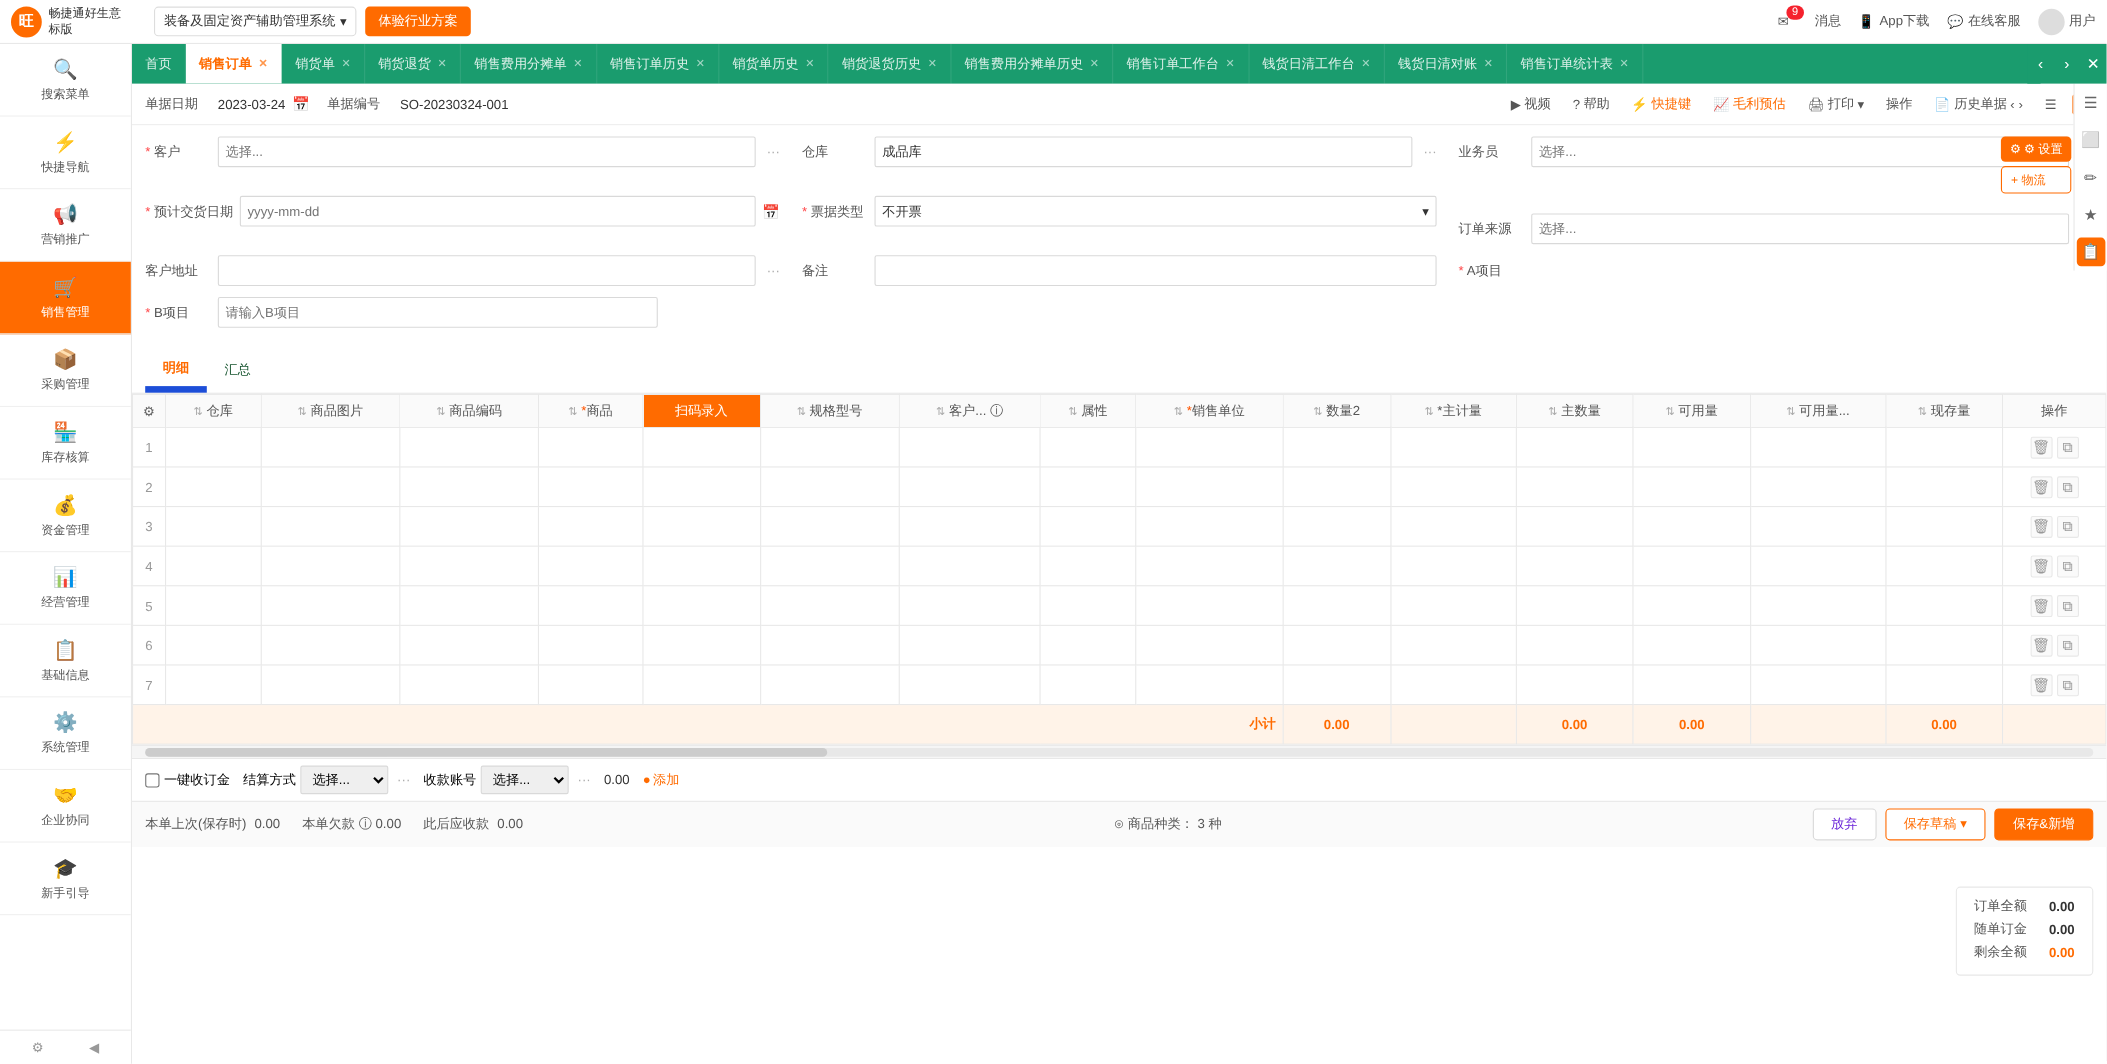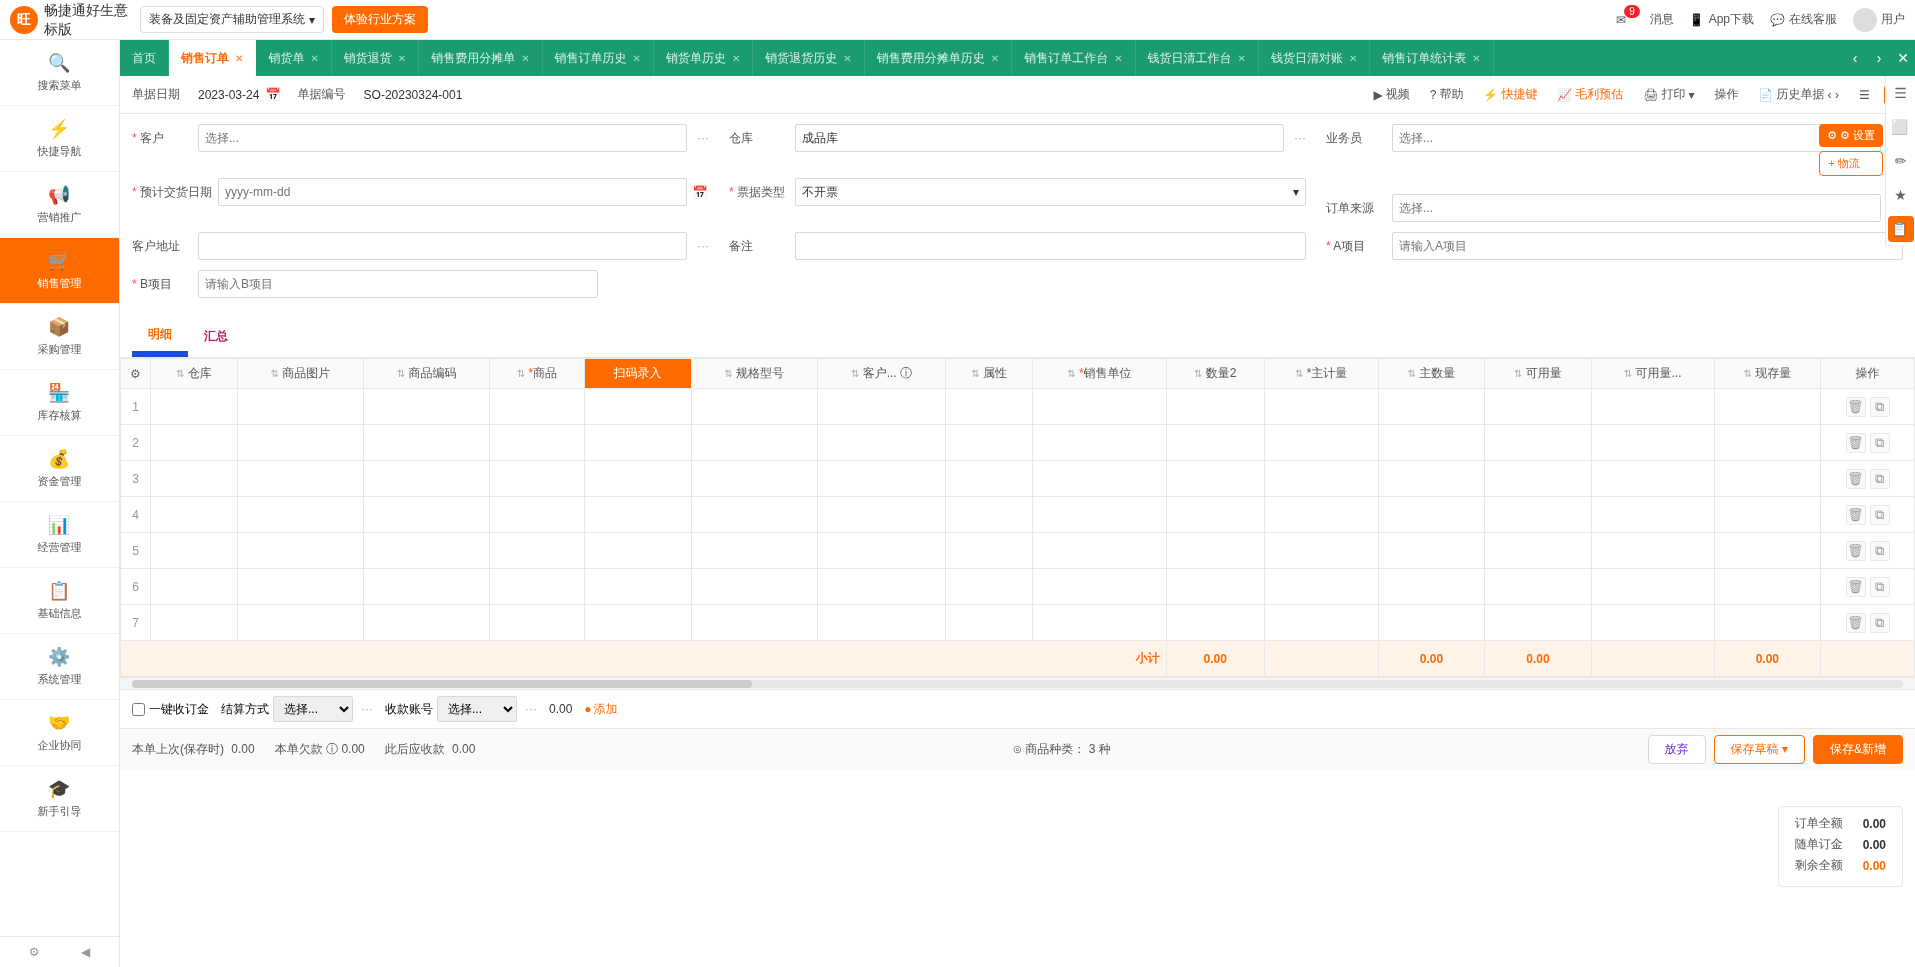--- a/index.html
+++ b/index.html
@@ -23,21 +23,21 @@
       width: 120px;
       gap: 6px;
     }
     .logo-icon {
       width: 28px; height: 28px;
       background: #ff6b00;
       border-radius: 50%;
       display: flex; align-items: center; justify-content: center;
       color: #fff; font-size: 14px; font-weight: bold;
     }
-    .logo-text { font-size: 14px; color: #333; line-height: 1.3; }
+    .logo-text { font-size: 11px; color: #333; line-height: 1.3; }
     .app-selector {
       display: flex; align-items: center; gap: 4px;
       padding: 4px 8px; border: 1px solid #ddd; border-radius: 4px;
       cursor: pointer; background: #fff; margin-left: 10px;
       font-size: 12px; color: #333;
     }
     .industry-btn {
       margin-left: 8px;
       background: #ff6b00; color: #fff;
       border: none; border-radius: 4px;
@@ -237,23 +237,22 @@
     .tabs-row {
       display: flex; align-items: center;
       padding: 0 12px;
       border-bottom: 1px solid #e8e8e8;
       background: #fff;
     }
     .tab-item {
       padding: 8px 16px;
       font-size: 12px;
       cursor: pointer;
-      color: #be185d;
+      color: #14532d;
       border-bottom: 2px solid transparent;
-      font-weight: bold;
     }
     .tab-item.active {
       color: #ff6b00;
       border-bottom: 6px solid #1d4ed8;
       font-weight: bold;
     }
 
     
     .table-container {
       overflow-x: auto;
@@ -678,21 +677,20 @@
           <label class="form-label">客户地址</label>
           <input class="form-input" type="text" style="color: rgb(187, 187, 187);">
           <span class="ellipsis-btn">···</span>
         </div>
         <div class="form-col" style="margin-left:20px;">
           <label class="form-label">备注</label>
           <input class="form-input" type="text" style="flex: 2 1 0%;">
         </div>
         <div class="form-col" style="margin-left:20px;">
           <label class="form-label required">A项目</label>
-          <input class="form-input" type="text" style="color: rgb(187, 187, 187);" placeholder="请输入A项目">
         </div>
       </div>
 
       <div class="form-row">
         <div class="form-col">
           <label class="form-label required">B项目</label>
           <input class="form-input" type="text" style="color: rgb(187, 187, 187); max-width: 400px;" placeholder="请输入B项目">
         </div>
       </div>
     </div>

